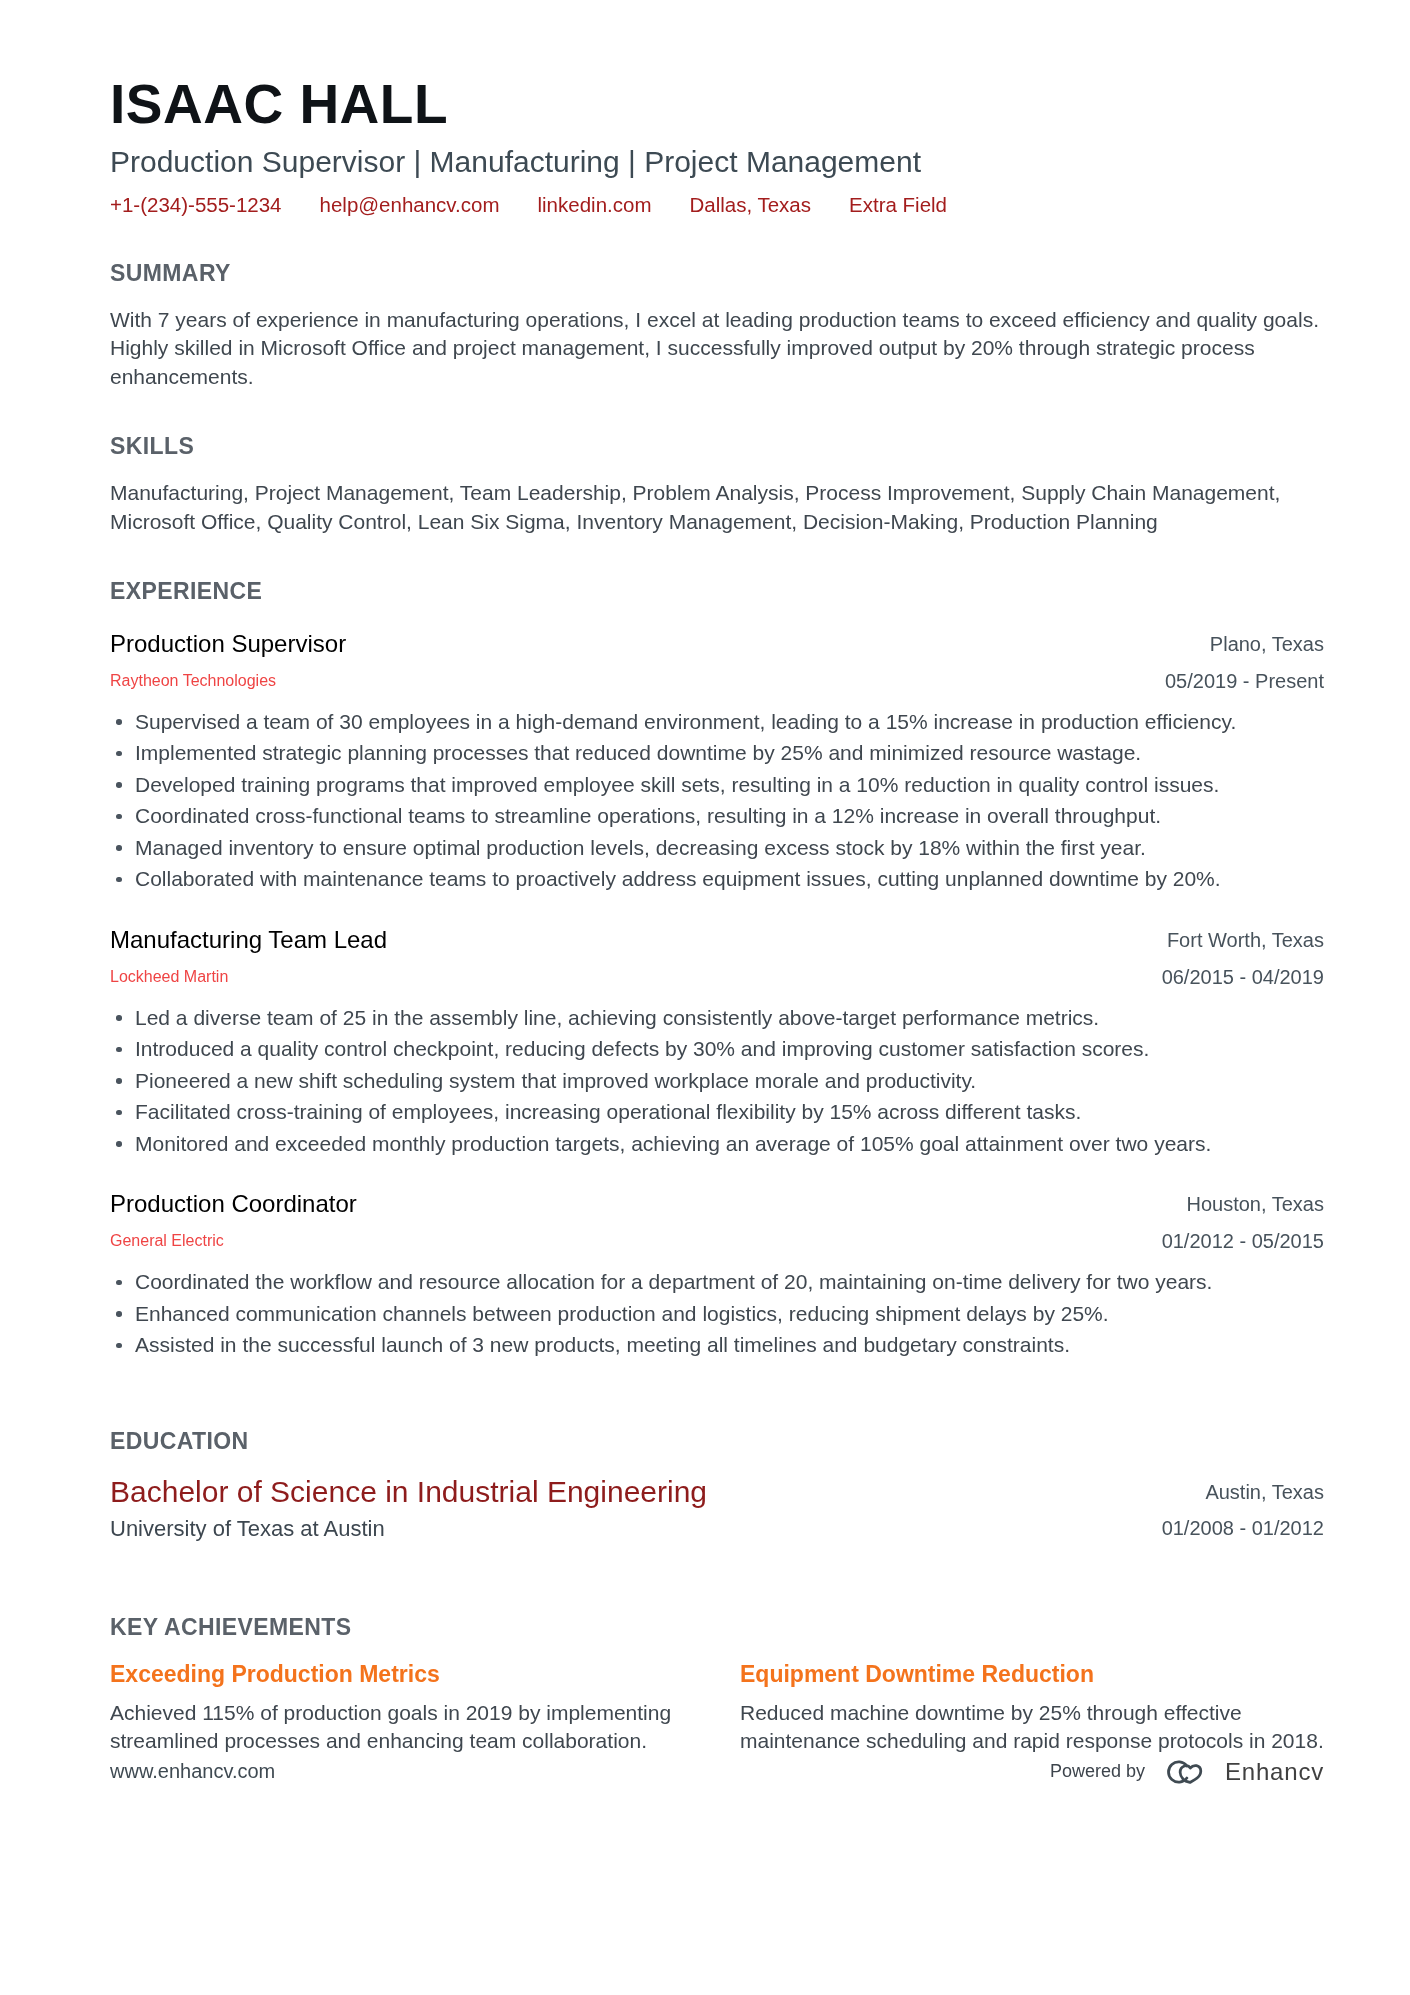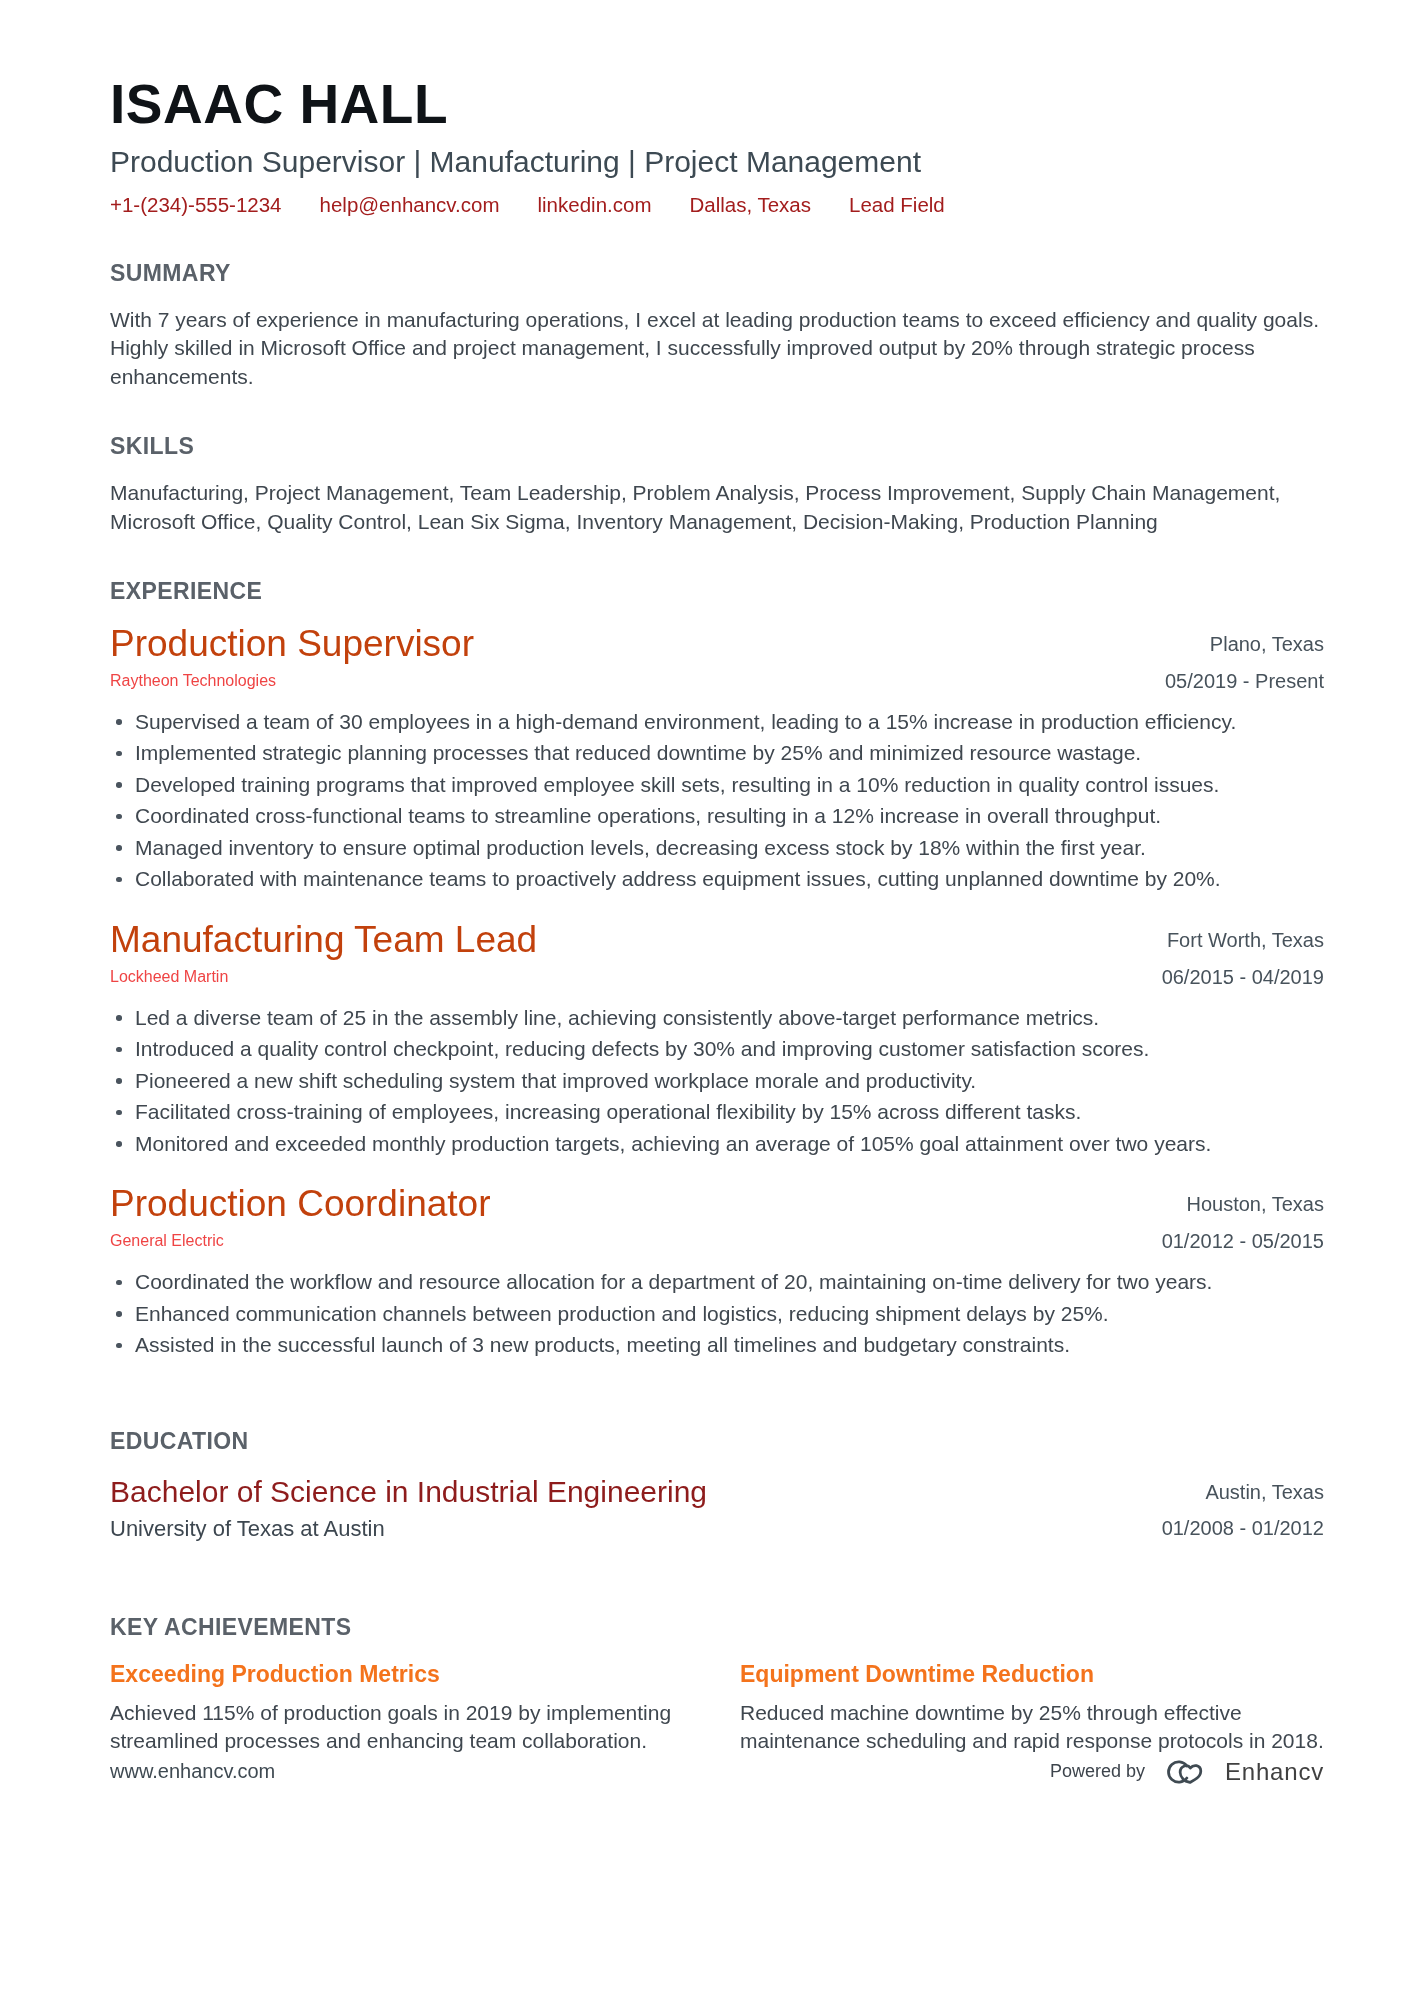--- a/index.html
+++ b/index.html
@@ -35,21 +35,21 @@
     font-size: 23px; font-weight: 700; color: #5a6169;
     letter-spacing: 0.4px; margin: 42px 0 18px; line-height: 1.2;
   }
   .body-text {
     font-size: 21px; line-height: 28.5px; color: #3f474f; margin: 0;
   }
   
   .job { margin-bottom: 26px; }
   .job-head { display: grid; grid-template-columns: 1fr auto; }
   .job-title {
-    font-size: 37px; font-weight: 500; color: #c2410c;
+    font-size: 24px; font-weight: 500; color: #000000;
     margin: 0; line-height: 40px;
   }
   .job-company {
     font-size: 16px; font-weight: 500; color: #ef4444;
     margin: 0; line-height: 34px;
   }
   .meta { text-align: right; font-size: 20px; color: #47525b; align-self: center; line-height: 1.2; }
   .bullets { margin: 10px 0 0; padding: 0; list-style: none; }
   .bullets li {
     position: relative; padding-left: 25px; margin-bottom: 3px;
@@ -83,21 +83,21 @@
 <div class="page">
 
   <header>
     <h1 class="name">ISAAC HALL</h1>
     <div class="subtitle">Production Supervisor | Manufacturing | Project Management</div>
     <div class="contacts">
       <span class="contact-item">+1-(234)-555-1234</span>
       <a class="contact-item">help@enhancv.com</a>
       <a class="contact-item">linkedin.com</a>
       <span class="contact-item">Dallas, Texas</span>
-      <span class="contact-item">Lead Field</span>
+      <span class="contact-item">Extra Field</span>
     </div>
   </header>
 
   <section>
     <h2 class="section-heading">SUMMARY</h2>
     <p class="body-text">With 7 years of experience in manufacturing operations, I excel at leading production teams to exceed efficiency and quality goals. Highly skilled in Microsoft Office and project management, I successfully improved output by 20% through strategic process enhancements.</p>
   </section>
 
   <section>
     <h2 class="section-heading">SKILLS</h2>

